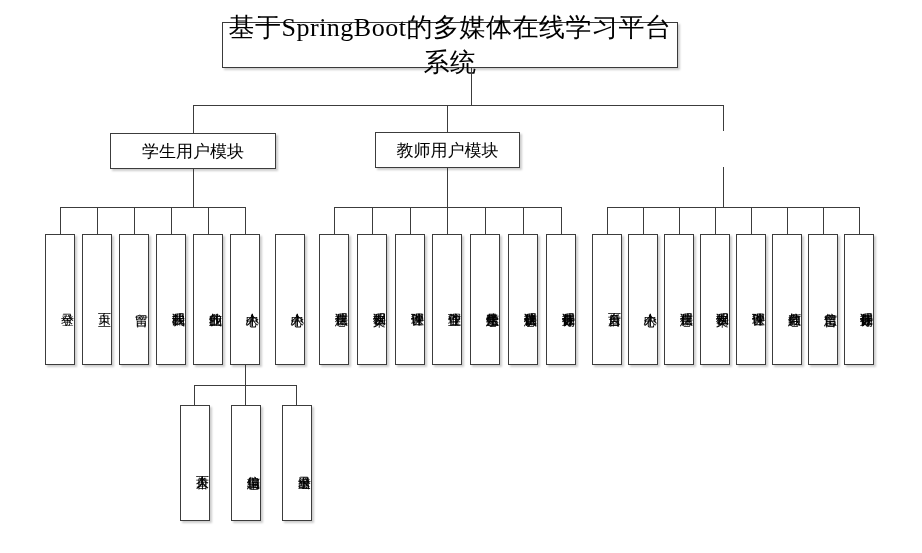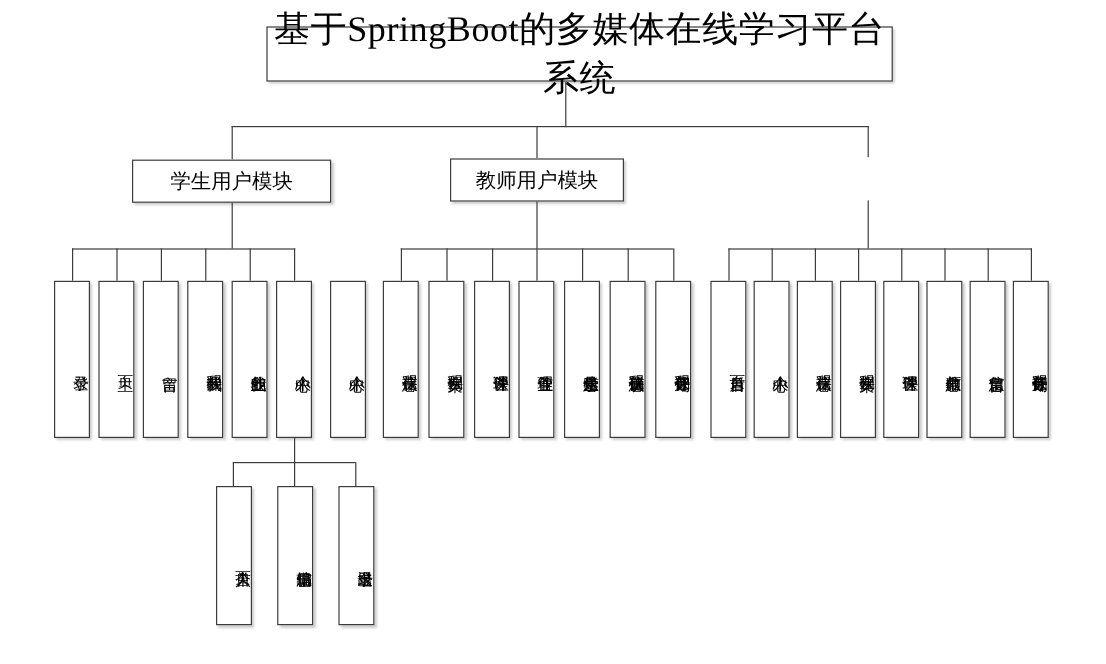--- a/index.html
+++ b/index.html
@@ -20,24 +20,24 @@
     background:#ffffff;
     box-shadow:2px 2px 2px rgba(0,0,0,.20);
     display:flex;
     align-items:center;
     justify-content:center;
     text-align:center;
   }
 
   
   .title-box{
-    left:222px;top:22px;width:522px;height:46px;
+    left:222px;top:22px;width:456px;height:46px;
     border:1px solid #3a3a3a;
     font-family:"Liberation Serif","DejaVu Serif",serif;
-    font-size:30px;
+    font-size:26px;
     letter-spacing:.5px;
   }
 
   
   .module-box{
     height:36px;
     font-size:17px;
     font-family:"Liberation Sans","DejaVu Sans",sans-serif;
   }
   #mod-student{left:110px;top:133px;width:166px;}

